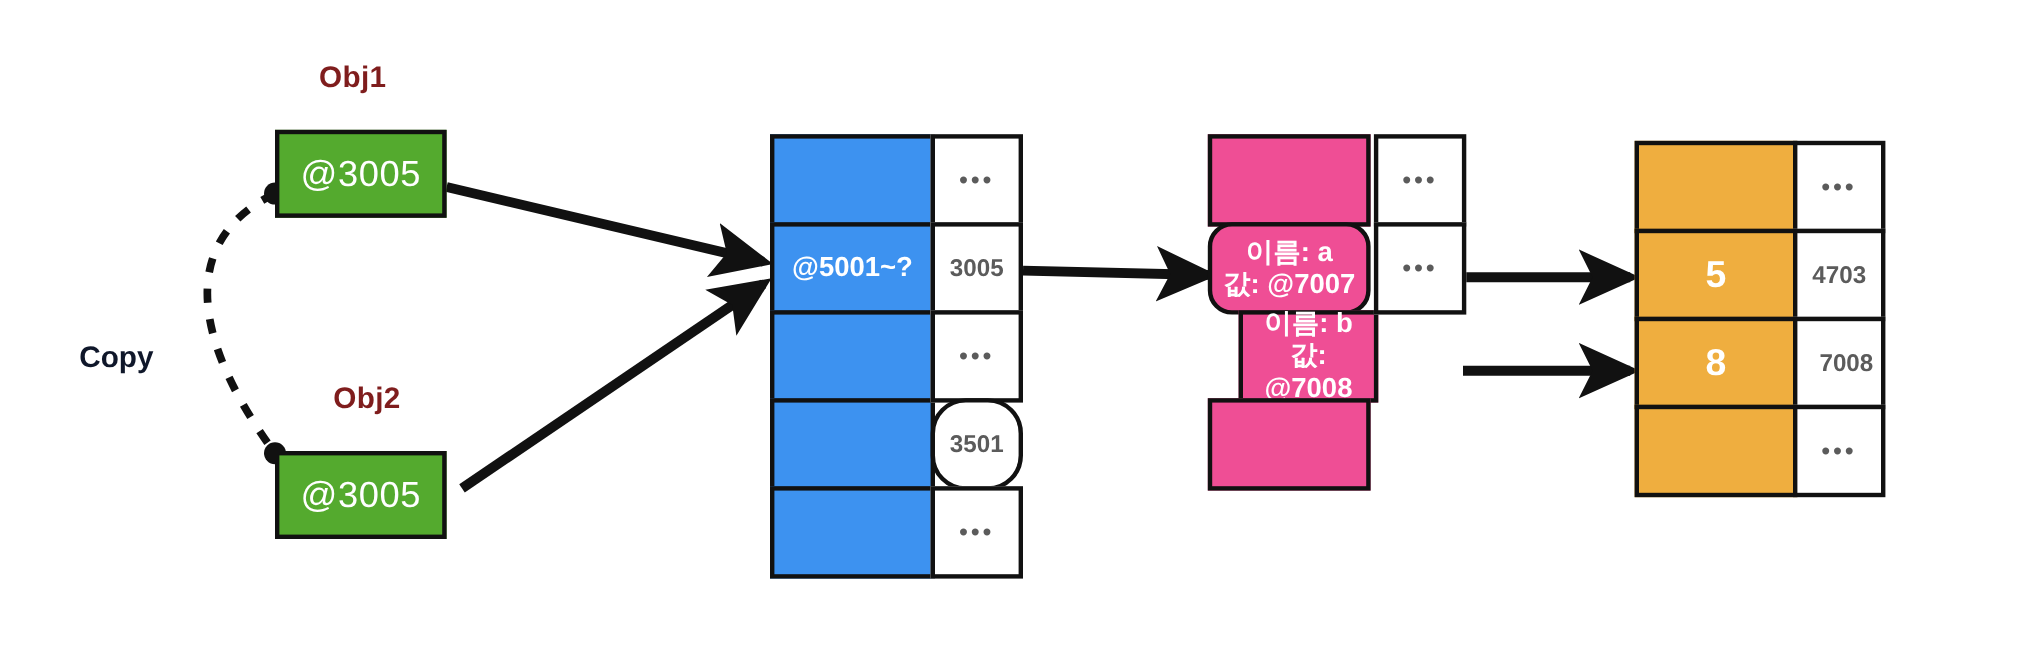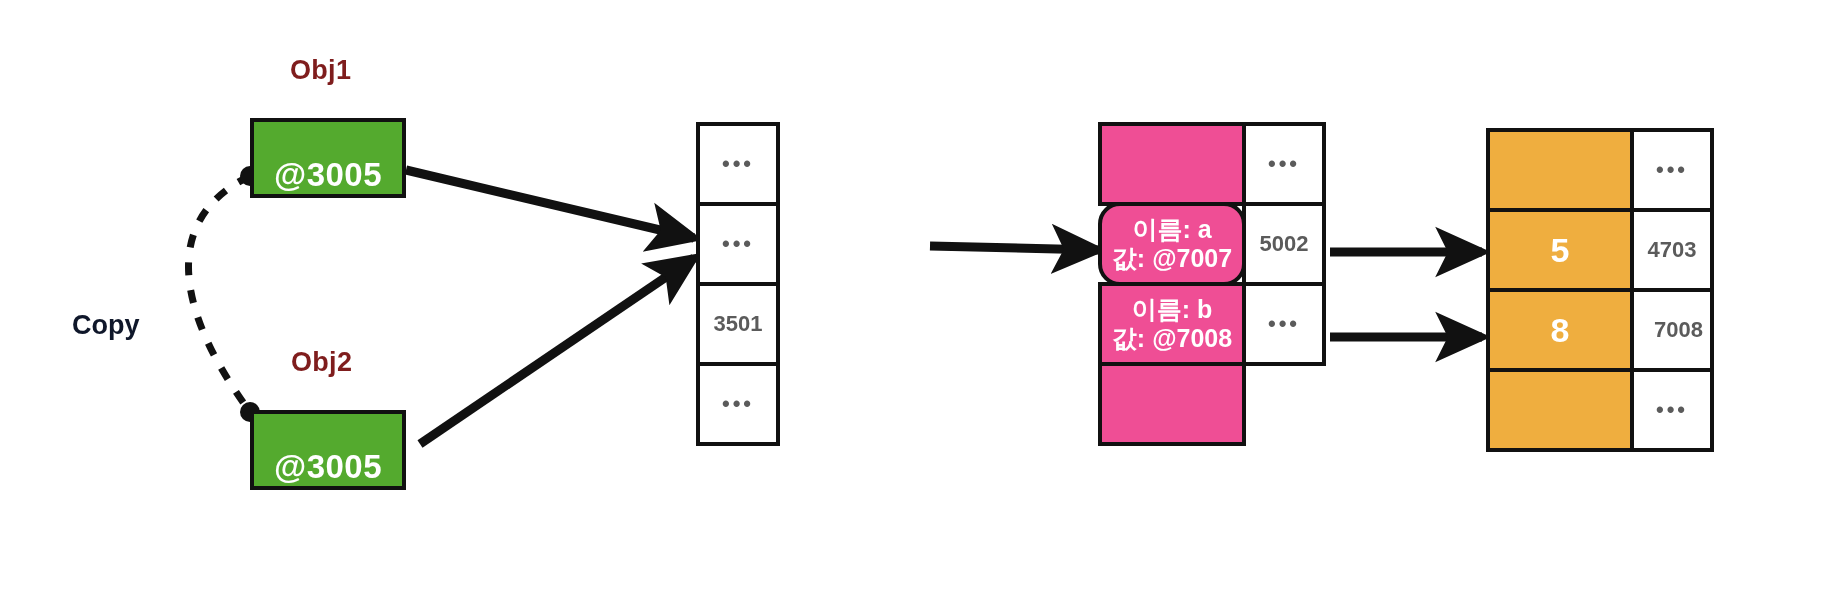--- a/index.html
+++ b/index.html
@@ -26,25 +26,25 @@
     color: #7f1d1d;
     letter-spacing: 0.3px;
     white-space: nowrap;
   }
   .obj-box {
     position: absolute;
     background: #54aa2e;
     border: 4px solid #111111;
     box-sizing: border-box;
     display: flex;
-    align-items: flex-end;
+    align-items: center;
     justify-content: center;
     color: #ffffff;
     font-size: 33px;
-    font-weight: bold;
+    font-weight: normal;
     letter-spacing: 0.5px;
   }
 
   .copy-label {
     position: absolute;
     font-size: 27px;
     font-weight: bold;
     color: #0f172a;
     white-space: nowrap;
   }
@@ -134,67 +134,84 @@
     <line x1="1330" y1="337" x2="1482" y2="337" stroke="#111111" stroke-width="9" marker-end="url(#ah)"></line>
   </svg>
 
   <div class="obj-label" style="left:290px; top:55px;">Obj1</div>
   <div class="obj-box" style="left:250px; top:118px; width:156px; height:80px;">
     <span>@3005</span>
   </div>
 
   <div class="copy-label" style="left:72px; top:310px;">Copy</div>
 
-  <div class="obj-label" style="left:291px; top:347px;">Obj2</div>
+  <div class="obj-label" style="left:303px; top:347px;">Obj2</div>
   <div class="obj-box" style="left:250px; top:410px; width:156px; height:80px;">
     <span>@3005</span>
   </div>
 
   <div class="mem-table" style="left:700px; top:122px;">
+    <div class="mem-col-left">
+      <div class="cell cell-blue" style="width:150px; height:84px;">
+        <span class="cell-val"></span>
+      </div>
+      <div class="cell cell-blue" style="width:150px; height:84px;">
+        <span class="cell-val">@5001~?</span>
+      </div>
+      <div class="cell cell-blue" style="width:150px; height:84px;">
+        <span class="cell-val"></span>
+      </div>
+      <div class="cell cell-blue" style="width:150px; height:84px;">
+        <span class="cell-val"></span>
+      </div>
+      <div class="cell cell-blue" style="width:150px; height:84px;">
+        <span class="cell-val"></span>
+      </div>
+    </div>
     <div class="mem-col-right" style="margin-left:-4px;">
       <div class="cell cell-addr" style="width:84px; height:84px;">
         <span><span class="dots">•••</span></span>
       </div>
       <div class="cell cell-addr" style="width:84px; height:84px;">
-        <span><span class="dots">•••</span></span>
-      </div>
-      <div class="cell cell-addr" style="width:84px; height:84px;">
+        <span>3005</span>
+      </div>
+      <div class="cell cell-addr" style="width:84px; height:84px;">
+        <span><span class="dots">•••</span></span>
+      </div>
+      <div class="cell cell-addr" style="width:84px; height:84px;border-radius:32px;">
         <span>3501</span>
       </div>
       <div class="cell cell-addr" style="width:84px; height:84px;">
         <span><span class="dots">•••</span></span>
       </div>
     </div>
   </div>
 
   <div class="mem-table" style="left:1098px; top:122px;">
     <div class="mem-col-left">
       <div class="cell cell-pink" style="width:148px; height:84px;">
         <span class="cell-val"></span>
       </div>
       <div class="cell cell-pink" style="width:148px; height:84px;border-radius:22px;">
         <span class="cell-val">이름: a
 값: @7007</span>
       </div>
-      <div class="cell cell-pink" style="width:148px; height:84px;">
+      <div class="cell cell-pink" style="width:127px; height:84px;margin-left:28px;">
         <span class="cell-val">이름: b
 값: @7008</span>
       </div>
       <div class="cell cell-pink" style="width:148px; height:84px;">
         <span class="cell-val"></span>
       </div>
     </div>
     <div class="mem-col-right" style="margin-left:-4px;">
       <div class="cell cell-addr" style="width:84px; height:84px;">
         <span><span class="dots">•••</span></span>
       </div>
       <div class="cell cell-addr" style="width:84px; height:84px;">
-        <span>5002</span>
-      </div>
-      <div class="cell cell-addr" style="width:84px; height:84px;">
         <span><span class="dots">•••</span></span>
       </div>
     </div>
   </div>
 
   <div class="mem-table" style="left:1486px; top:128px;">
     <div class="mem-col-left">
       <div class="cell cell-orange" style="width:148px; height:84px;">
         <span class="cell-val"></span>
       </div>

